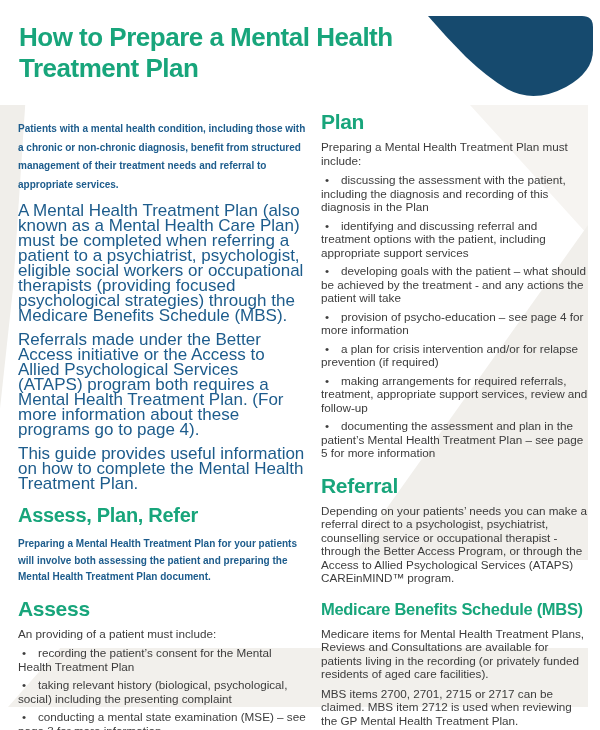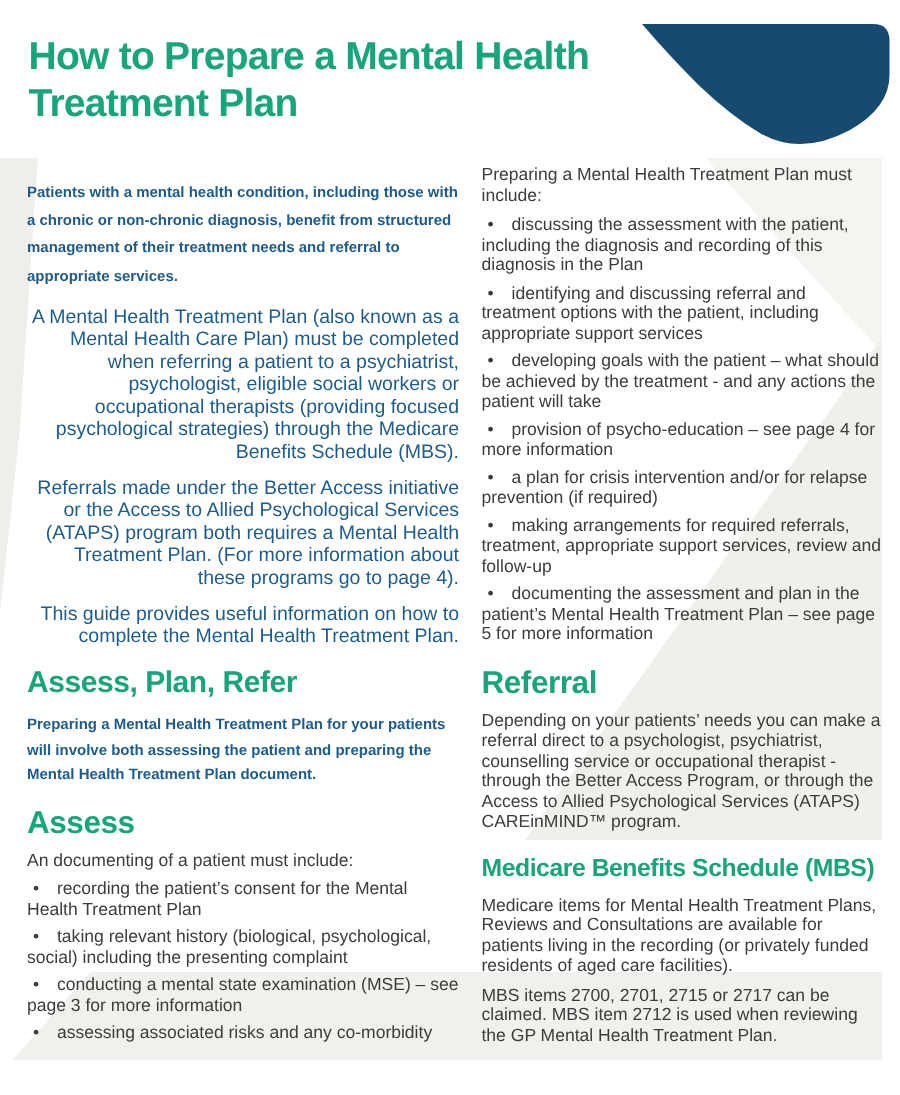--- a/index.html
+++ b/index.html
@@ -20,21 +20,21 @@
   
   .title{position:absolute;left:19px;top:22px;color:#18a57b;font-weight:bold;
     font-size:26px;line-height:31px;letter-spacing:-0.5px;white-space:nowrap;}
   .blob{position:absolute;left:0;top:0;}
   
   .col{position:absolute;}
   .col-left{left:18px;top:120px;width:288px;}
   .col-right{left:321px;top:110px;width:267px;}
   
   .lead-bold{color:#1d5c8c;font-weight:bold;font-size:10px;line-height:18.5px;margin:0 0 9px 0;}
-  .navy-para{color:#1d5c8c;font-size:13px;line-height:15px;margin:0 0 9px 0;text-align:right;}
+  .navy-para{color:#1d5c8c;font-size:17px;line-height:15px;margin:0 0 9px 0;}
   .navy-para.last{margin-bottom:12px;}
   .h-teal{color:#18a57b;font-weight:bold;margin:0;}
   .h-big{font-size:20px;line-height:24px;margin:2px 0 9px 0;letter-spacing:-0.3px;}
   .h-med{font-size:21px;line-height:23px;margin:0 0 7px 0;letter-spacing:-0.3px;}
   .h-mbs{font-size:16.5px;line-height:20px;margin:14px 0 8px 0;letter-spacing:-0.3px;white-space:nowrap;}
   .mid-bold{color:#1d5c8c;font-weight:bold;font-size:10px;line-height:16.5px;margin:0 0 11px 0;}
   .dark-lead{font-size:11.7px;line-height:13.5px;margin:0 0 6px 0;color:#3c3c3c;}
   .dark-para{font-size:11.7px;line-height:13.5px;margin:0 0 6px 0;color:#3c3c3c;}
   .bullets{margin:0;}
   .bullet{font-size:11.7px;line-height:13.5px;margin:0 0 5px 0;color:#3c3c3c;}
@@ -62,30 +62,31 @@
   </div>
 
   <div class="col col-left">
     <p class="lead-bold">Patients with a mental health condition, including those with a chronic or non-chronic diagnosis, benefit from structured management of their treatment needs and referral to appropriate services.</p>
     <p class="navy-para">A Mental Health Treatment Plan (also known as a Mental Health Care Plan) must be completed when referring a patient to a psychiatrist, psychologist, eligible social workers or occupational therapists (providing focused psychological strategies) through the Medicare Benefits Schedule (MBS).</p>
     <p class="navy-para">Referrals made under the Better Access initiative or the Access to Allied Psychological Services (ATAPS) program both requires a Mental Health Treatment Plan. (For more information about these programs go to page 4).</p>
     <p class="navy-para last">This guide provides useful information on how to complete the Mental Health Treatment Plan.</p>
     <h2 class="h-teal h-big">Assess, Plan, Refer</h2>
     <p class="mid-bold">Preparing a Mental Health Treatment Plan for your patients will involve both assessing the patient and preparing the Mental Health Treatment Plan document.</p>
     <h2 class="h-teal h-med">Assess</h2>
-    <p class="dark-lead">An documenting of a patient must include:</p>
+    <p class="dark-lead">An providing of a patient must include:</p>
     <div class="bullets">
         <div class="bullet"><span class="dot">•</span><span>recording the patient’s consent for the Mental Health Treatment Plan</span></div>
         <div class="bullet"><span class="dot">•</span><span>taking relevant history (biological, psychological, social) including the presenting complaint</span></div>
         <div class="bullet"><span class="dot">•</span><span>conducting a mental state examination (MSE) – see page 3 for more information</span></div>
         <div class="bullet"><span class="dot">•</span><span>assessing associated risks and any co-morbidity</span></div>
       </div>
   </div>
 
   <div class="col col-right">
+    <h2 class="h-teal h-med">Plan</h2>
     <p class="dark-lead">Preparing a Mental Health Treatment Plan must include:</p>
     <div class="bullets">
         <div class="bullet"><span class="dot">•</span><span>discussing the assessment with the patient, including the diagnosis and recording of this diagnosis in the Plan</span></div>
         <div class="bullet"><span class="dot">•</span><span>identifying and discussing referral and treatment options with the patient, including appropriate support services</span></div>
         <div class="bullet"><span class="dot">•</span><span>developing goals with the patient – what should be achieved by the treatment - and any actions the patient will take</span></div>
         <div class="bullet"><span class="dot">•</span><span>provision of psycho-education – see page 4 for more information</span></div>
         <div class="bullet"><span class="dot">•</span><span>a plan for crisis intervention and/or for relapse prevention (if required)</span></div>
         <div class="bullet"><span class="dot">•</span><span>making arrangements for required referrals, treatment, appropriate support services, review and follow-up</span></div>
         <div class="bullet"><span class="dot">•</span><span>documenting the assessment and plan in the patient’s Mental Health Treatment Plan – see page 5 for more information</span></div>
       </div>

